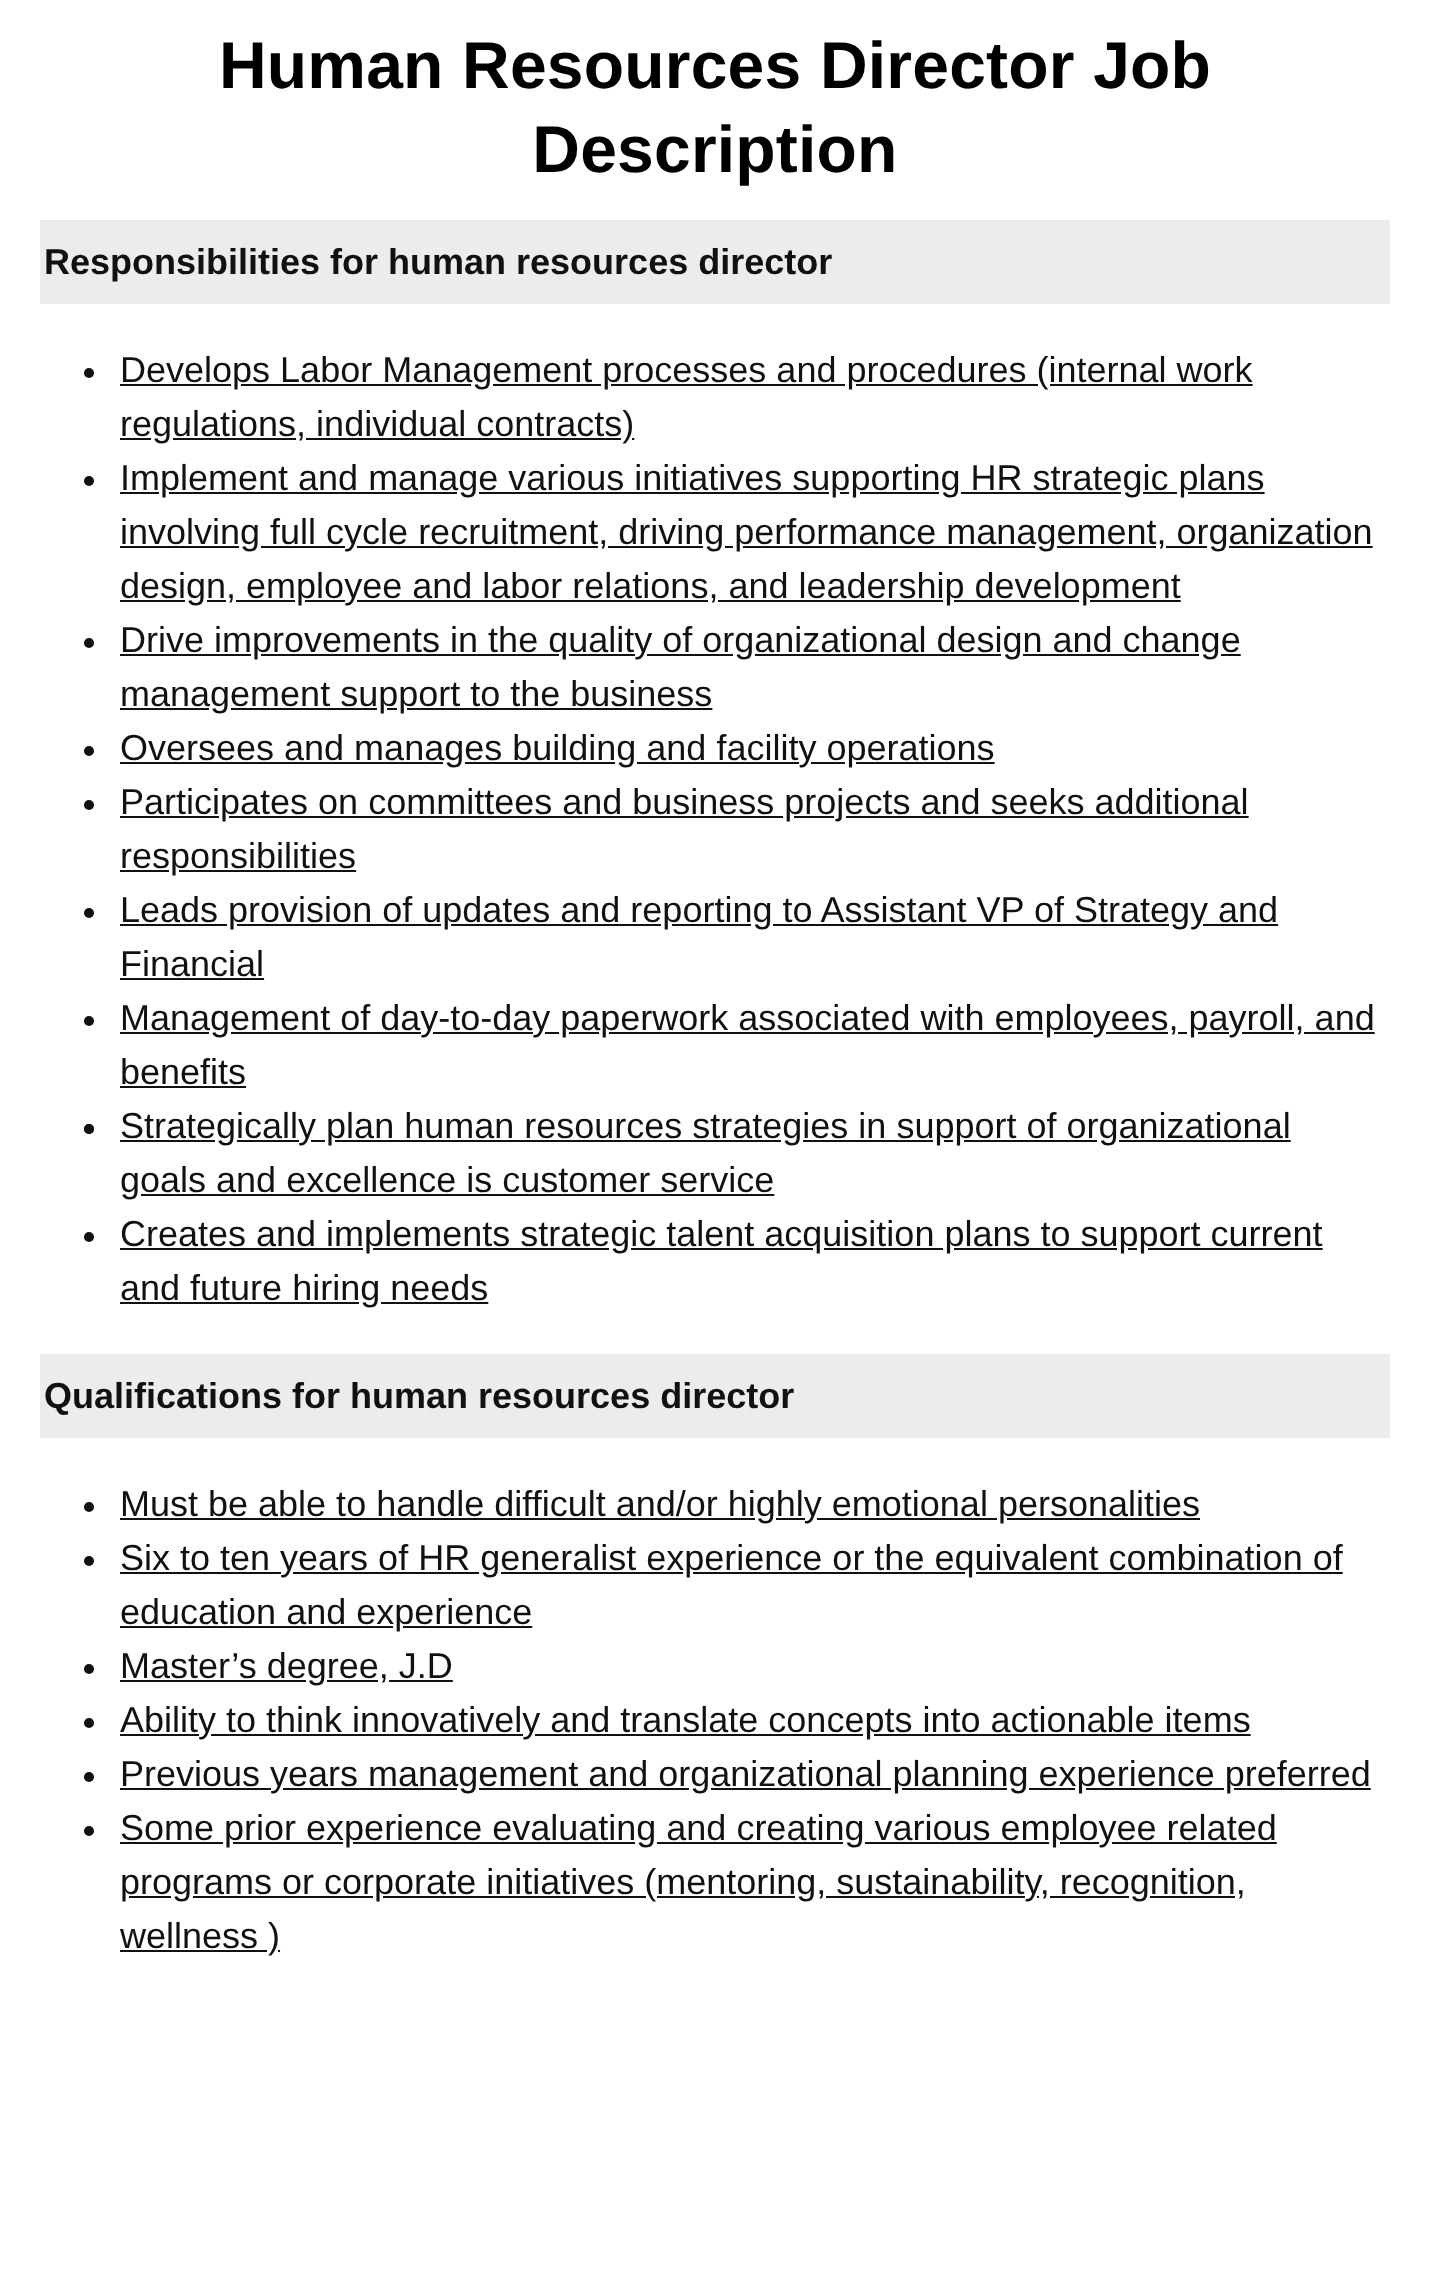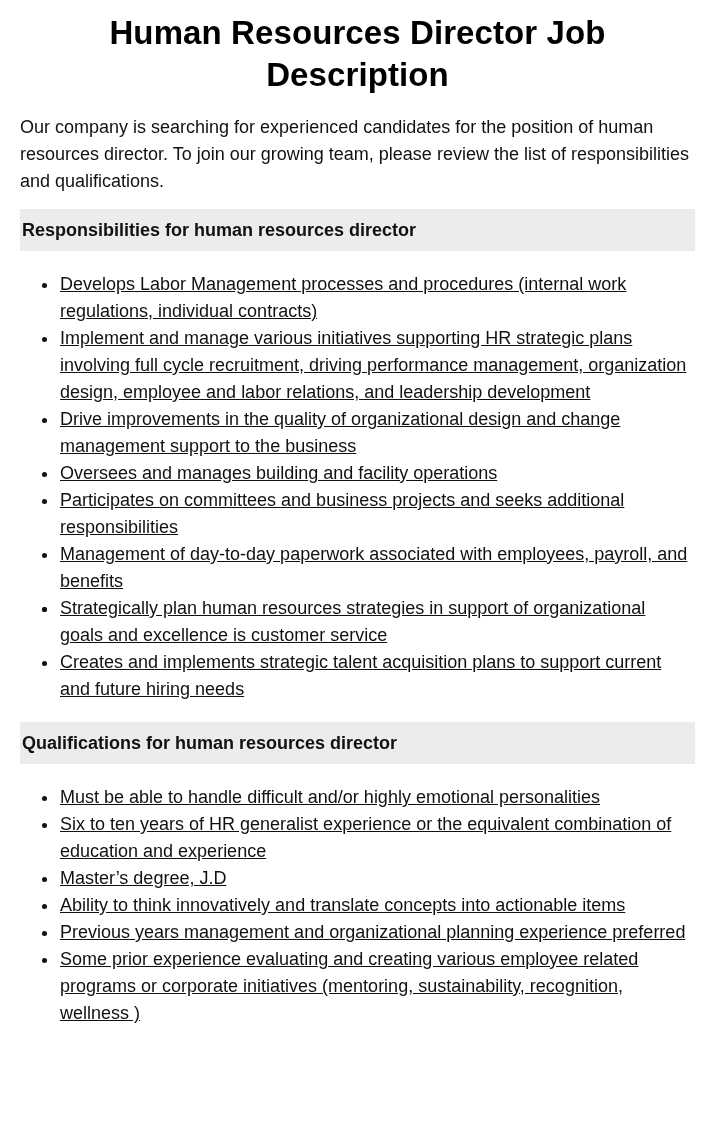--- a/index.html
+++ b/index.html
@@ -64,31 +64,31 @@
       border-radius: 50%;
       background: #111111;
     }
     .section-qual { margin-top: 19px; }
   </style>
 </head>
 <body>
 
 <div class="page">
   <h1>Human Resources Director Job Description</h1>
-  <p class="intro">Our company is searching for experienced candidates for the position of human resources director. To join our growing team, please review the list of responsibilities and qualifications.</p>
 
   <div class="section-header">
     <span>Responsibilities for human resources director</span>
   </div>
   <ul>
     <li><span class="bullet"></span><span>Develops Labor Management processes and procedures (internal work regulations, individual contracts)</span></li>
     <li><span class="bullet"></span><span>Implement and manage various initiatives supporting HR strategic plans involving full cycle recruitment, driving performance management, organization design, employee and labor relations, and leadership development</span></li>
     <li><span class="bullet"></span><span>Drive improvements in the quality of organizational design and change management support to the business</span></li>
     <li><span class="bullet"></span><span>Oversees and manages building and facility operations</span></li>
     <li><span class="bullet"></span><span>Participates on committees and business projects and seeks additional responsibilities</span></li>
+    <li><span class="bullet"></span><span>Leads provision of updates and reporting to Assistant VP of Strategy and Financial</span></li>
     <li><span class="bullet"></span><span>Management of day-to-day paperwork associated with employees, payroll, and benefits</span></li>
     <li><span class="bullet"></span></li>
     <li><span class="bullet"></span><span>Strategically plan human resources strategies in support of organizational goals and excellence is customer service</span></li>
     <li><span class="bullet"></span><span>Creates and implements strategic talent acquisition plans to support current and future hiring needs</span></li>
   </ul>
 
   <div class="section-header section-qual">
     <span>Qualifications for human resources director</span>
   </div>
   <ul>

